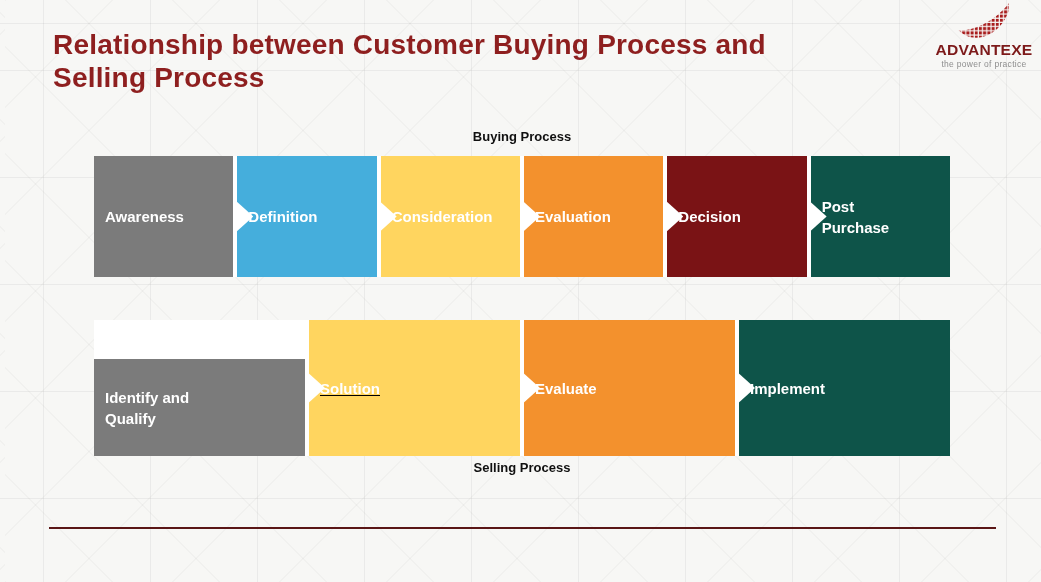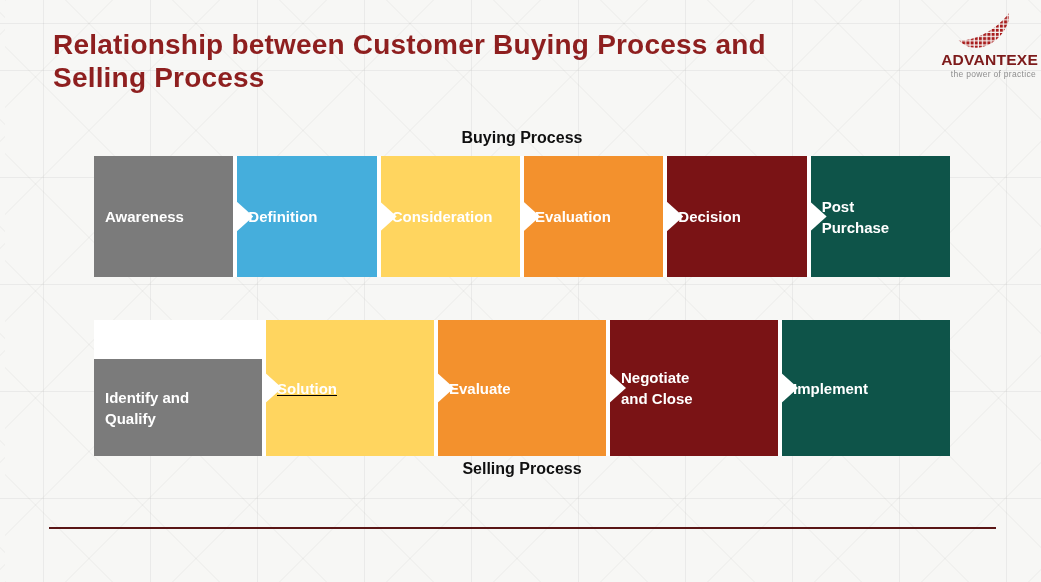--- a/index.html
+++ b/index.html
@@ -16,31 +16,31 @@
     background-position: 43px 0, 0 24px, 5px 0, 5px 0;
   }
 
   .title {
     position:absolute; left:46px; top:22px; width:840px; margin:7px;
     font-size:28px; font-weight:bold; line-height:1.17;
     color:var(--title-color, #8e1f1f);
     white-space:pre-line; letter-spacing:0.2px;
   }
 
-  .logo { position:absolute; left:932px; top:12px; width:104px; text-align:right; }
+  .logo { position:absolute; left:932px; top:2px; width:104px; text-align:center; }
   .logo svg { display:block; margin:0 auto; }
   .logo-name {
     margin-top:1px; font-size:15px; font-weight:bold; color:#7d1a1a;
     letter-spacing:0.2px; transform:scaleX(1.04); transform-origin:center;
   }
   .logo-tagline { margin-top:1px; font-size:8.5px; color:#8e8e8e; letter-spacing:0.3px; }
 
   .process-heading {
     position:absolute; left:94px; width:856px; text-align:center;
-    font-size:16px; font-weight:bold; color:#101010;
+    font-size:13px; font-weight:bold; color:#101010;
   }
   .buying-heading  { top:129px; }
   .selling-heading { top:460px; }
 
   .process-row {
     position:absolute; left:94px; width:856px;
     display:flex; gap:4px; background:#ffffff;
   }
   #buying-row  { top:156px; height:121px; }
   #selling-row { top:320px; height:136px; }
@@ -121,25 +121,20 @@
 Qualify</span>
       </div>
       <div class="step-box" style="background: rgb(255, 213, 95); text-decoration: underline;">
         <span class="step-arrow"></span>
         <span class="step-label">Solution</span>
       </div>
       <div class="step-box" style="background: rgb(243, 145, 45);">
         <span class="step-arrow"></span>
         <span class="step-label">Evaluate</span>
       </div>
-      <div class="step-box" style="background: rgb(122, 19, 21);">
-        <span class="step-arrow"></span>
-        <span class="step-label">Negotiate
-and Close</span>
-      </div>
       <div class="step-box" style="background: rgb(14, 84, 73);">
         <span class="step-arrow"></span>
         <span class="step-label">Implement</span>
       </div>
     </div>
 
   <div class="process-heading selling-heading">Selling Process</div>
 
   <div class="divider"></div>
 

